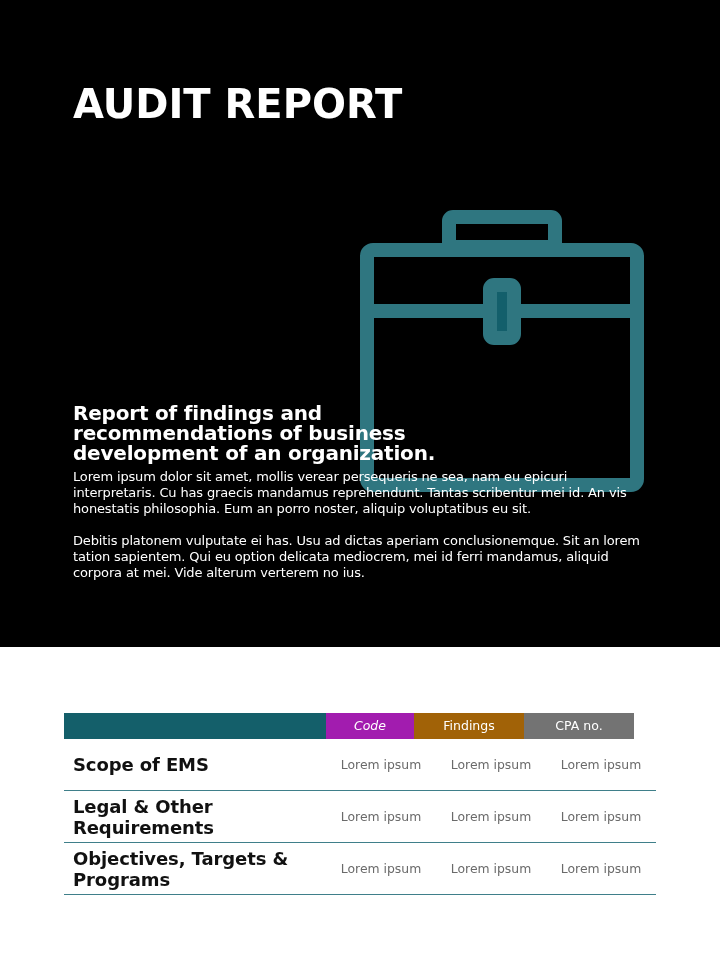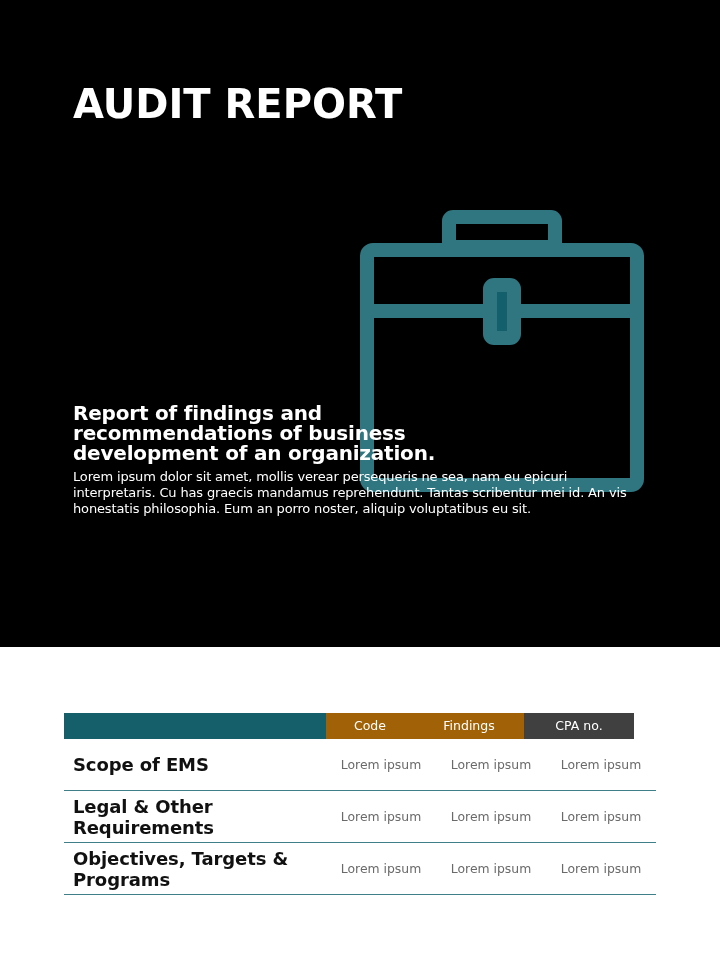--- a/index.html
+++ b/index.html
@@ -54,23 +54,23 @@
 
     .table {
       position: absolute; left: 64px; top: 713px; width: 592px;
     }
     .thead { display: flex; height: 26px; }
     .th {
       height: 26px; line-height: 26px; color: #ffffff;
       font-size: 12.5px; text-align: center;
     }
     .th-label { width: 262px; background: #145f6a; }
-    .th-code { width: 88px; background: #a16207; }
+    .th-code { width: 88px; background: #a21caf; font-style: italic; }
     .th-findings { width: 110px; background: #a16207; }
-    .th-cpa { width: 110px; background: #404040; }
+    .th-cpa { width: 110px; background: #737373; }
     .row {
       display: flex; height: 51px; align-items: center;
       border-bottom: 1.5px solid #3f7f8a;
     }
     .cell-label {
       width: 253px; padding-left: 9px;
       font-weight: bold; font-size: 18px; color: #111111;
       letter-spacing: -0.1px;
     }
     .cell {
@@ -87,20 +87,21 @@
         <rect x="449" y="217" width="106" height="30" rx="4"></rect>
         <rect x="367" y="250" width="270" height="235" rx="6"></rect>
         <line x1="367" y1="311" x2="637" y2="311"></line>
         <rect x="490" y="285" width="24" height="53" rx="4" fill="#135f6b"></rect>
       </g>
     </svg>
 
     <h1 class="title">AUDIT REPORT</h1>
     <p class="subtitle">Report of findings and recommendations of business development of an organization.</p>
     <p class="para para1">Lorem ipsum dolor sit amet, mollis verear persequeris ne sea, nam eu epicuri interpretaris. Cu has graecis mandamus reprehendunt. Tantas scribentur mei id. An vis honestatis philosophia. Eum an porro noster, aliquip voluptatibus eu sit.</p>
+    <p class="para para2">Debitis platonem vulputate ei has. Usu ad dictas aperiam conclusionemque. Sit an lorem tation sapientem. Qui eu option delicata mediocrem, mei id ferri mandamus, aliquid corpora at mei. Vide alterum verterem no ius.</p>
   </section>
 
   <div class="table">
     <div class="thead">
       <div class="th th-label"></div>
       <div class="th th-code">Code</div>
       <div class="th th-findings">Findings</div>
       <div class="th th-cpa">CPA no.</div>
     </div>
 

